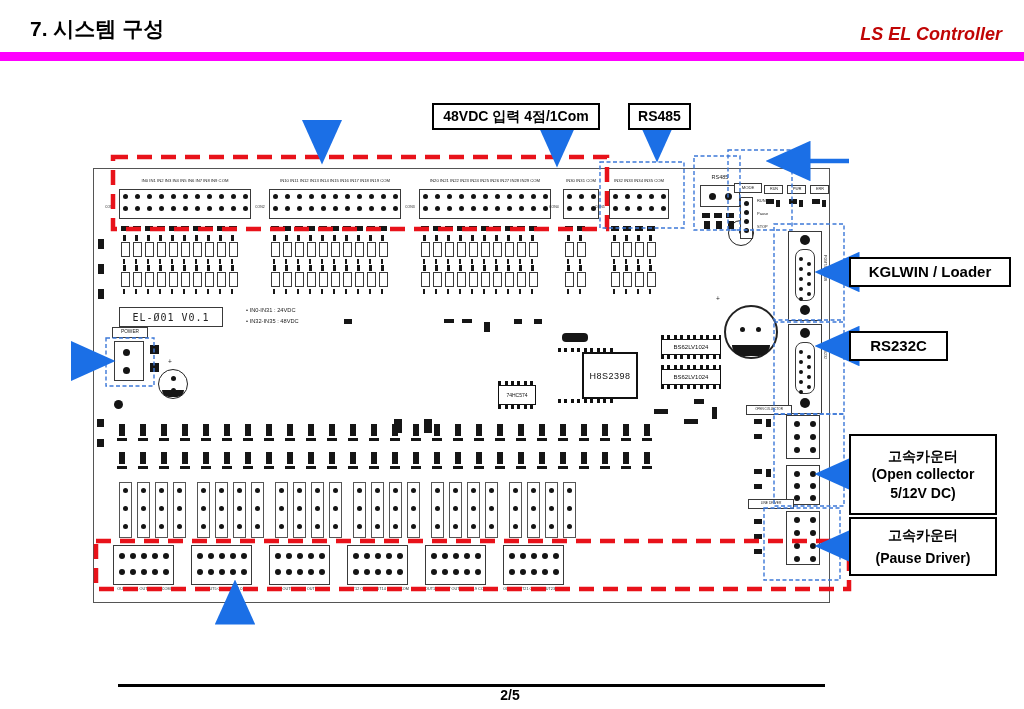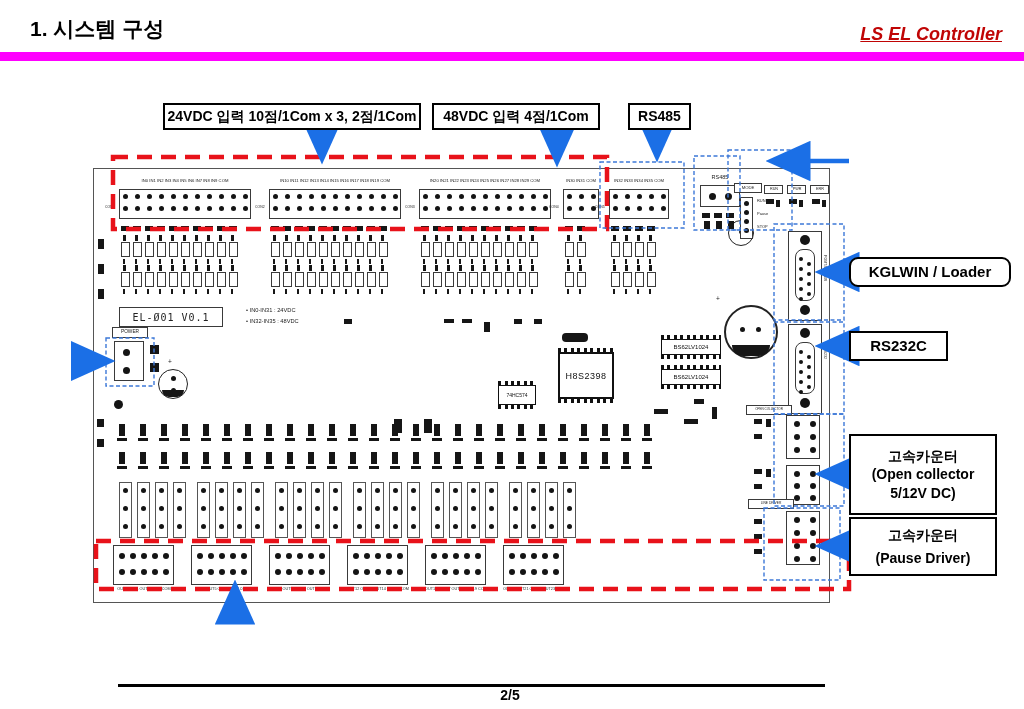--- a/index.html
+++ b/index.html
@@ -2,21 +2,21 @@
 <html><head>
 <meta charset="utf-8">
 <style>
   * { margin:0; padding:0; box-sizing:border-box; }
   html,body { background:#e9e9e9; }
   body { font-family:"Liberation Sans", sans-serif; }
   .slide { position:relative; width:1024px; height:709px; background:#ffffff; overflow:hidden; margin:0 auto; }
 
   
   .title { position:absolute; left:30px; top:15px; font-size:21px; font-weight:bold; color:#000; }
-  .brand { position:absolute; right:22px; top:24px; font-size:18px; font-weight:bold; font-style:italic; color:#C00505;text-decoration:underline; }
+  .brand { position:absolute; right:22px; top:24px; font-size:18px; font-weight:bold; font-style:italic; color:#C00505; }
   .accent-bar { position:absolute; left:0; top:52px; width:1024px; height:9px; background:#FF00FF; }
 
   
   .callout { position:absolute; background:#fff; border:2px solid #000; display:flex; flex-direction:column; align-items:center; justify-content:center; font-weight:bold; color:#000; line-height:1.3; z-index:6; text-align:center; }
 
   
   .board { position:absolute; left:93px; top:168px; width:737px; height:435px; background:#fff; border:1.5px solid #555; z-index:1; }
   .board div { position:absolute; }
   .d  { background:#141414; border-radius:50%; }
   .bx { border:1px solid #3a3a3a; background:#fff; }
@@ -37,21 +37,21 @@
   .lslogo { position:absolute; right:18px; top:664px; display:flex; align-items:baseline; gap:7px; }
   .ls-mark { position:relative; font-size:28px; font-weight:900; font-style:italic; color:#15427E; letter-spacing:-1px; }
   .ls-swoosh { position:absolute; top:-3px; right:-8px; width:24px; height:9px; background:#E0251C; clip-path:polygon(0 72%, 100% 0, 42% 100%); }
   .ls-sub { font-size:16px; font-weight:600; color:#8F8F8F; letter-spacing:0.2px; }
 </style>
 </head>
 <body>
 
 <div class="slide">
 
-  <div class="title">1. 시스템 구성</div>
+  <div class="title">7. 시스템 구성</div>
   <div class="brand">LS EL Controller</div>
   <div class="accent-bar"></div>
 
   <div class="board" id="board">
       <div class="tx" style="left: 91px; top: 9px; transform: translateX(-50%) scale(0.7); transform-origin: center top;">IN0 IN1 IN2 IN3 IN4 IN5 IN6 IN7 IN8 IN9 COM</div>
       <div class="tx" style="left: 11px; top: 36px; transform: scale(0.58); transform-origin: left top;">CON1</div>
       <div class="bx" style="left: 25px; top: 20px; width: 132px; height: 30px;"></div>
       <div class="d" style="left: 28.5px; top: 25px; width: 5px; height: 5px;"></div>
       <div class="d" style="left: 28.5px; top: 37px; width: 5px; height: 5px;"></div>
       <div class="d" style="left: 40.5px; top: 25px; width: 5px; height: 5px;"></div>
@@ -409,21 +409,21 @@
       <div class="bar" style="left: 56px; top: 176px; width: 9px; height: 9px;"></div>
       <div class="bar" style="left: 56px; top: 194px; width: 9px; height: 9px;"></div>
       <div class="circ" style="left: 64px; top: 200px; width: 30px; height: 30px;"></div>
       <div class="d" style="left: 77px; top: 207px; width: 5px; height: 5px;"></div>
       <div class="d" style="left: 77px; top: 219px; width: 5px; height: 5px;"></div>
       <div class="bar" style="left: 68px; top: 221px; width: 22px; height: 7px; border-radius: 0px 0px 11px 11px;"></div>
       <div class="tx" style="left: 74px; top: 189px; transform: scale(1.1); transform-origin: left top;">+</div>
       <div class="d" style="left: 20px; top: 231px; width: 9px; height: 9px;"></div>
       <div class="bar" style="left: 468px; top: 164px; width: 26px; height: 9px; border-radius: 4px;"></div>
       <div class="" style="left: 464px; top: 179px; width: 56px; height: 4px; background: repeating-linear-gradient(90deg, rgb(17, 17, 17) 0px, rgb(17, 17, 17) 3px, transparent 3px, transparent 6.5px);"></div>
-      <div class="bx" style="left: 464px; top: 183px; width: 56px; height: 47px; border: 2.5px solid rgb(17, 17, 17); display: flex; align-items: center; justify-content: center; font-size: 9px; color: rgb(17, 17, 17); letter-spacing: 0.5px;">H8S2398</div>
+      <div class="bx" style="left: 488px; top: 183px; width: 56px; height: 47px; border: 2.5px solid rgb(17, 17, 17); display: flex; align-items: center; justify-content: center; font-size: 9px; color: rgb(17, 17, 17); letter-spacing: 0.5px;">H8S2398</div>
       <div class="" style="left: 464px; top: 230px; width: 56px; height: 4px; background: repeating-linear-gradient(90deg, rgb(17, 17, 17) 0px, rgb(17, 17, 17) 3px, transparent 3px, transparent 6.5px);"></div>
       <div class="" style="left: 567px; top: 166px; width: 60px; height: 4px; background: repeating-linear-gradient(90deg, rgb(17, 17, 17) 0px, rgb(17, 17, 17) 3px, transparent 3px, transparent 6.5px);"></div>
       <div class="bx" style="left: 567px; top: 170px; width: 60px; height: 16px; border: 1.5px solid rgb(17, 17, 17); display: flex; align-items: center; justify-content: center; font-size: 6px; color: rgb(17, 17, 17);">BS62LV1024</div>
       <div class="" style="left: 567px; top: 186px; width: 60px; height: 4px; background: repeating-linear-gradient(90deg, rgb(17, 17, 17) 0px, rgb(17, 17, 17) 3px, transparent 3px, transparent 6.5px);"></div>
       <div class="" style="left: 567px; top: 196px; width: 60px; height: 4px; background: repeating-linear-gradient(90deg, rgb(17, 17, 17) 0px, rgb(17, 17, 17) 3px, transparent 3px, transparent 6.5px);"></div>
       <div class="bx" style="left: 567px; top: 200px; width: 60px; height: 16px; border: 1.5px solid rgb(17, 17, 17); display: flex; align-items: center; justify-content: center; font-size: 6px; color: rgb(17, 17, 17);">BS62LV1024</div>
       <div class="" style="left: 567px; top: 216px; width: 60px; height: 4px; background: repeating-linear-gradient(90deg, rgb(17, 17, 17) 0px, rgb(17, 17, 17) 3px, transparent 3px, transparent 6.5px);"></div>
       <div class="" style="left: 404px; top: 212px; width: 38px; height: 4px; background: repeating-linear-gradient(90deg, rgb(17, 17, 17) 0px, rgb(17, 17, 17) 3px, transparent 3px, transparent 6.5px);"></div>
       <div class="bx" style="left: 404px; top: 216px; width: 38px; height: 20px; border: 1.5px solid rgb(17, 17, 17); display: flex; align-items: center; justify-content: center; font-size: 5px; color: rgb(17, 17, 17);">74HC574</div>
       <div class="" style="left: 404px; top: 236px; width: 38px; height: 4px; background: repeating-linear-gradient(90deg, rgb(17, 17, 17) 0px, rgb(17, 17, 17) 3px, transparent 3px, transparent 6.5px);"></div>
@@ -846,30 +846,27 @@
       <line x1="849" y1="161" x2="779" y2="161" marker-end="url(#ah)"></line>
       <line x1="849" y1="272" x2="828" y2="272" marker-end="url(#ah)"></line>
       <line x1="849" y1="346" x2="828" y2="346" marker-end="url(#ah)"></line>
       <line x1="84" y1="361" x2="102" y2="361" marker-end="url(#ah)"></line>
       <line x1="849" y1="474" x2="828" y2="474" marker-end="url(#ah)"></line>
       <line x1="849" y1="546" x2="828" y2="546" marker-end="url(#ah)"></line>
       <line x1="235" y1="605" x2="235" y2="593" marker-end="url(#ah)"></line>
     </g>
   </svg>
 
-  <div class="callout" style="left:163px; top:103px; width:258px; height:27px; font-size:14px;">
-    <div>24VDC 입력 10점/1Com x 3, 2점/1Com</div>
-  </div>
   <div class="callout" style="left:432px; top:103px; width:168px; height:27px; font-size:14px;">
     <div>48VDC 입력 4점/1Com</div>
   </div>
   <div class="callout" style="left:628px; top:103px; width:63px; height:27px; font-size:14px;">
     <div>RS485</div>
   </div>
-  <div class="callout" style="left:849px; top:257px; width:162px; height:30px; font-size:15px;border-radius:9px;">
+  <div class="callout" style="left:849px; top:257px; width:162px; height:30px; font-size:15px;">
     <div>KGLWIN / Loader</div>
   </div>
   <div class="callout" style="left:849px; top:331px; width:99px; height:30px; font-size:15px;">
     <div>RS232C</div>
   </div>
   <div class="callout" style="left:849px; top:434px; width:148px; height:81px; font-size:14px;">
     <div>고속카운터</div>
     <div>(Open collector</div>
     <div>5/12V DC)</div>
   </div>

